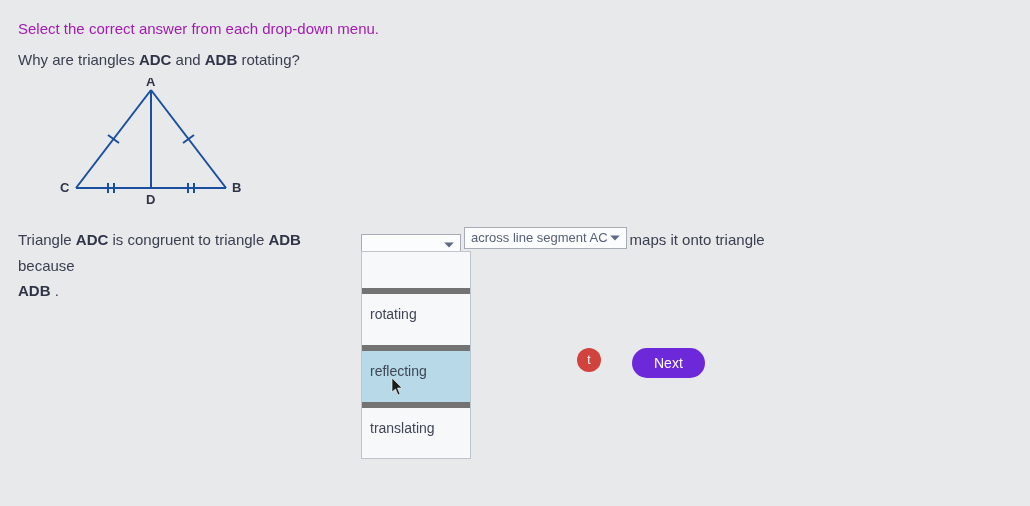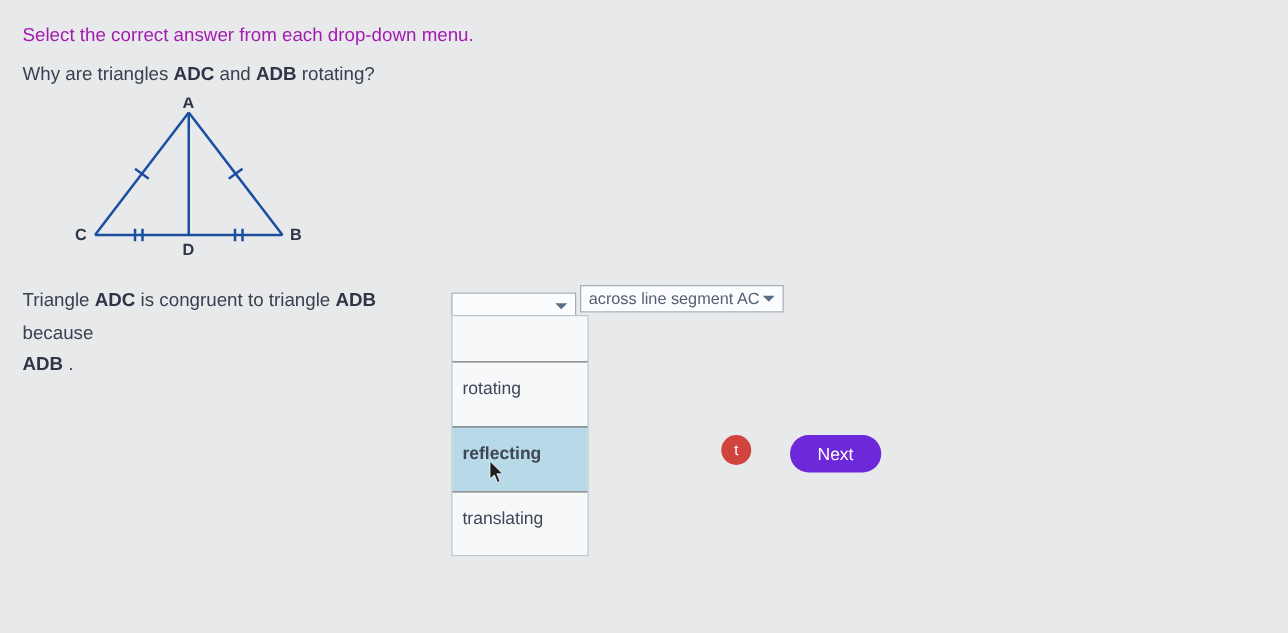--- a/index.html
+++ b/index.html
@@ -33,22 +33,22 @@
       display: inline-flex; align-items: center; justify-content: space-between;
       min-width: 158px; height: 22px; background: #fbfcfd; border: 1px solid #a7adb8;
       padding: 0 4px 0 6px; font-size: 13px; color: #566074; cursor: pointer;
     }
     .dropdown-list {
       position: absolute; top: 24px; left: 0; width: 110px;
       background: #f7f8fa; border: 1px solid #bfc5cf; z-index: 5;
     }
     .dropdown-list .spacer { height: 36px; }
     .dd-option { padding: 9px 8px 18px 8px; font-size: 14px; color: #3f4656; cursor: pointer; position: relative; }
-    .dd-option.sep { border-top: 1px solid #737373; }
-    .dd-option.highlight { background: #b7d9e8; font-weight: bold; }
+    .dd-option.sep { border-top: 6px solid #737373; }
+    .dd-option.highlight { background: #b7d9e8; }
     .cursor-icon { position: absolute; left: 28px; top: 26px; pointer-events: none; }
     .next-btn {
       position: absolute; left: 632px; top: 348px;
       background: #6d28d9; color: #fff; border: none;
       padding: 7px 22px; border-radius: 18px; font-size: 14px; cursor: pointer;
     }
     .red-badge {
       position: absolute; left: 577px; top: 348px; width: 24px; height: 24px;
       background: #d1443e; border-radius: 50%; display: flex; align-items: center; justify-content: center;
       color: #fff; font-size: 12px;
@@ -123,16 +123,17 @@
 
   <div class="dropdown2">
     <span>across line segment AC</span>
     <span class="dd-arrow">
       <svg viewBox="0 0 10 10">
           <path d="M1 3 L5 7 L9 3 Z"></path>
         </svg>
     </span>
   </div>
 
+  <span class="sentence"> maps it onto triangle</span>
 </div>
 
 <div class="red-badge">t</div>
 <button class="next-btn">Next</button>
 
 </body></html>

